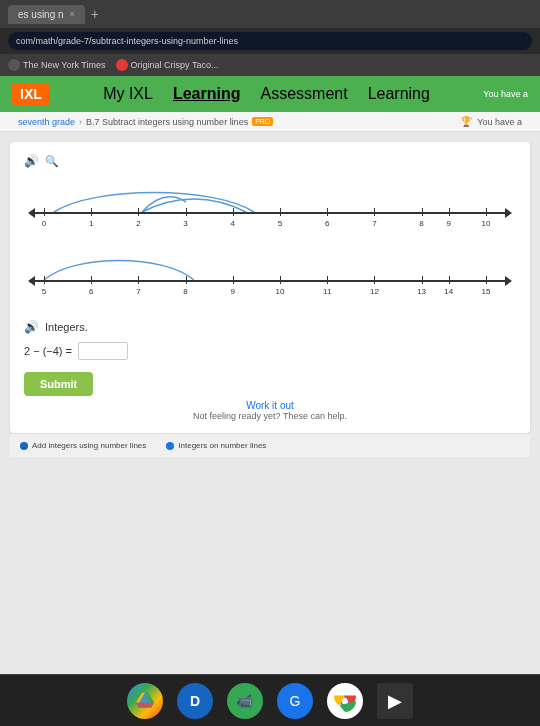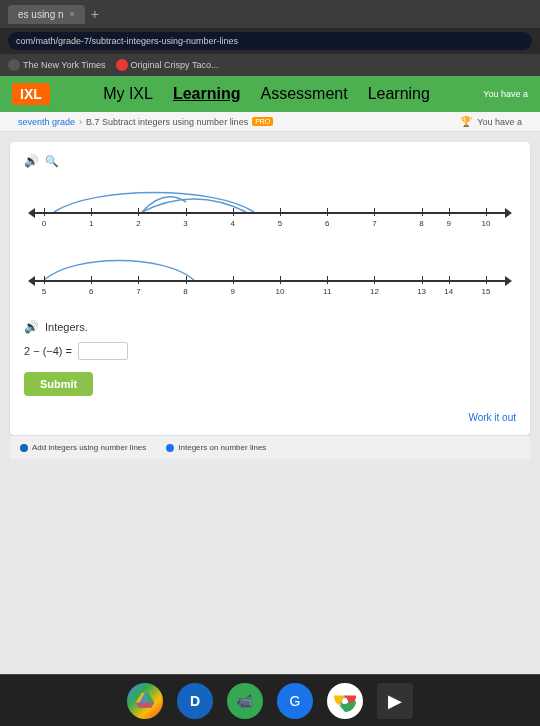--- a/index.html
+++ b/index.html
@@ -299,22 +299,22 @@
       border-radius: 4px;
       padding: 6px 16px;
       font-size: 11px;
       font-weight: bold;
       cursor: pointer;
       margin-top: 12px;
     }
 
     
     .work-it-out {
-      text-align: right;
-      margin-top: 16px;
+      text-align: center;
+      margin-top: 4px;
     }
     .work-link {
       color: #1a73e8;
       font-size: 10px;
       cursor: pointer;
     }
     .work-subtitle {
       font-size: 9px;
       color: #666;
     }
@@ -510,20 +510,21 @@
       </div>
       <div class="equation-row">
         <span class="equation-text">2 − (−4) =</span>
         <input type="text" class="answer-input" style="">
       </div>
       <button class="submit-btn">Submit</button>
     </div>
 
     <div class="work-it-out">
       <div class="work-link">Work it out</div>
+      <div class="work-subtitle">Not feeling ready yet? These can help.</div>
     </div>
   </div>
 
   <div class="resources-bar">
     <div class="resource-item">
       <div class="resource-dot"></div>
       <span>Add integers using number lines</span>
     </div>
     <div class="resource-item">
       <div class="resource-dot resource-dot2"></div>

